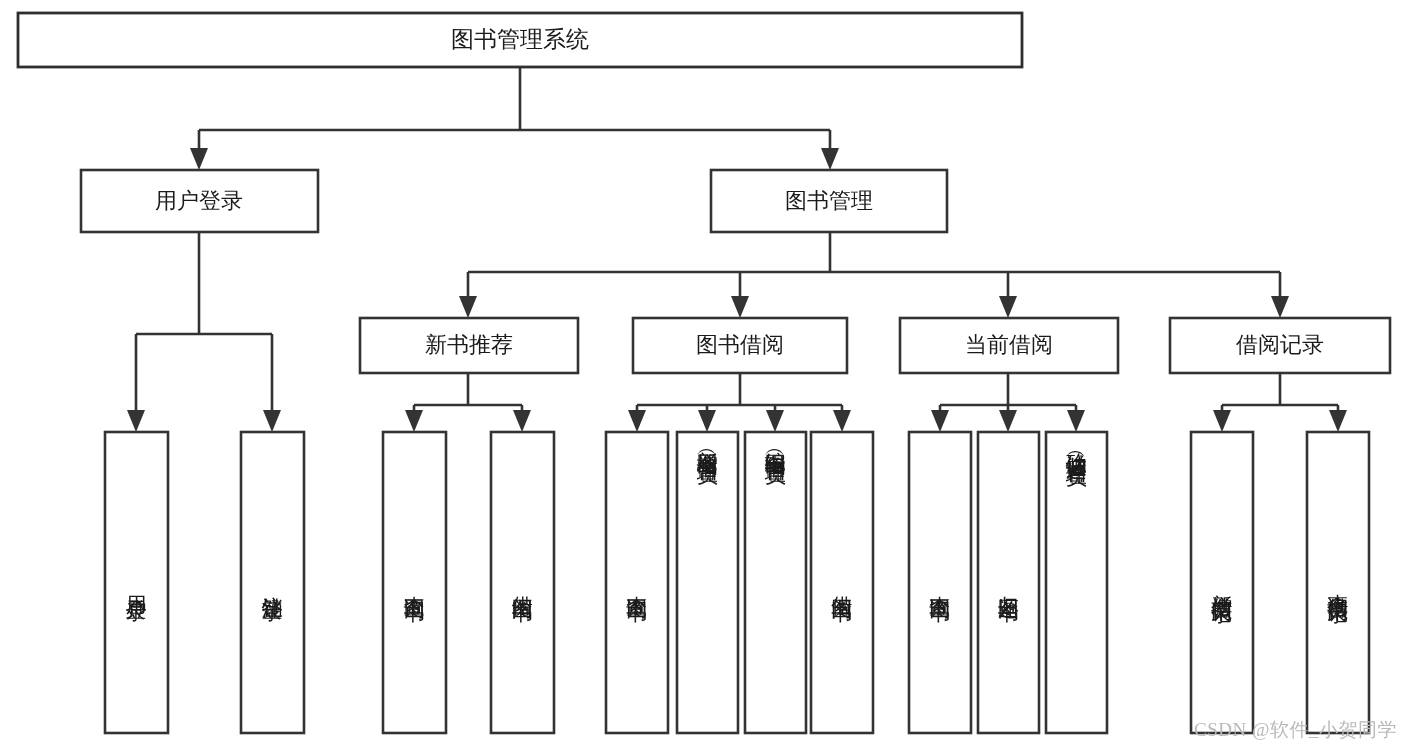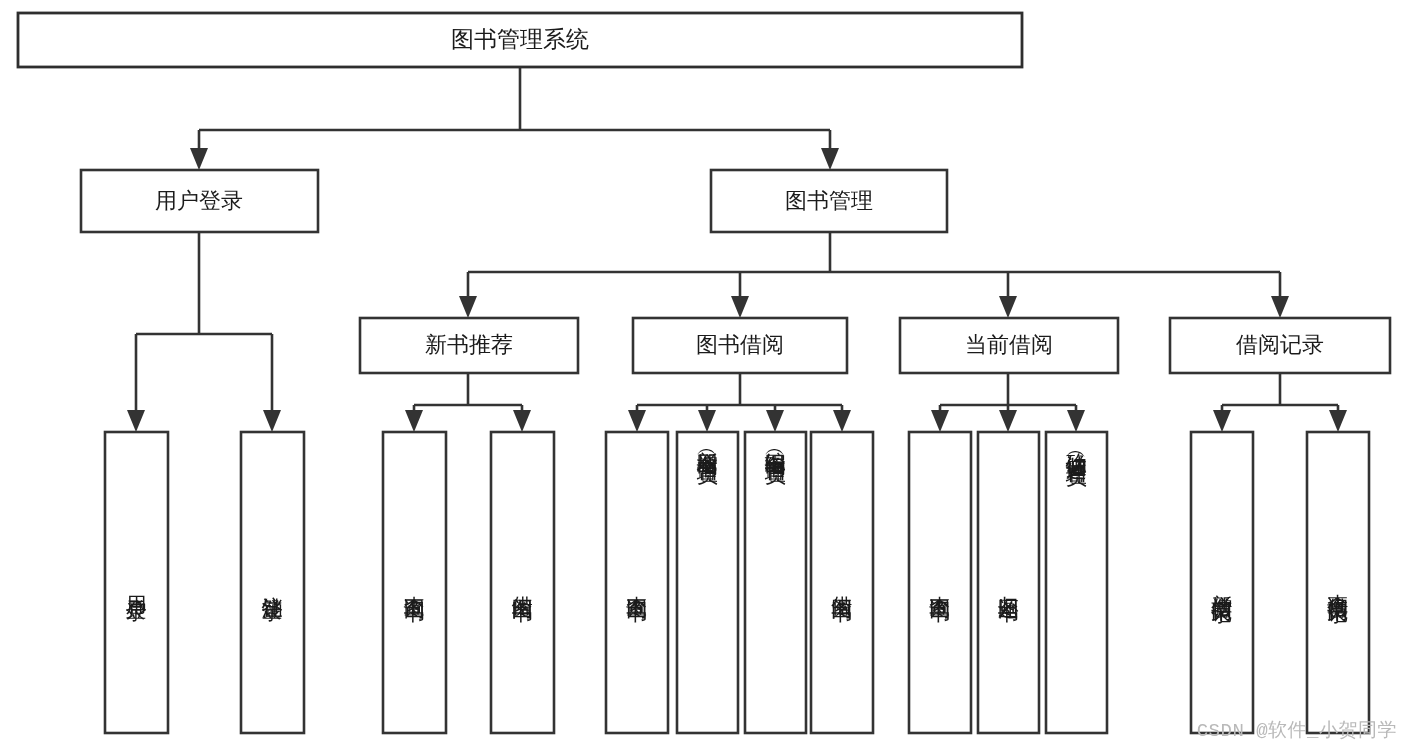--- a/index.html
+++ b/index.html
@@ -71,21 +71,21 @@
     line-height: 1.02;
     letter-spacing: 2px;
     color: #1b1b1b;
     white-space: nowrap;
     text-align: center;
   }
   .watermark {
     position: absolute;
     right: 8px;
     bottom: 4px;
-    font-family: Liberation Mono, monospace;
+    font-family: Liberation Serif, serif;
     font-size: 19px;
     color: #b9b9b9;
     letter-spacing: 0.5px;
     white-space: nowrap;
     pointer-events: none;
   }
 </style>
 </head>
 <body>
 

